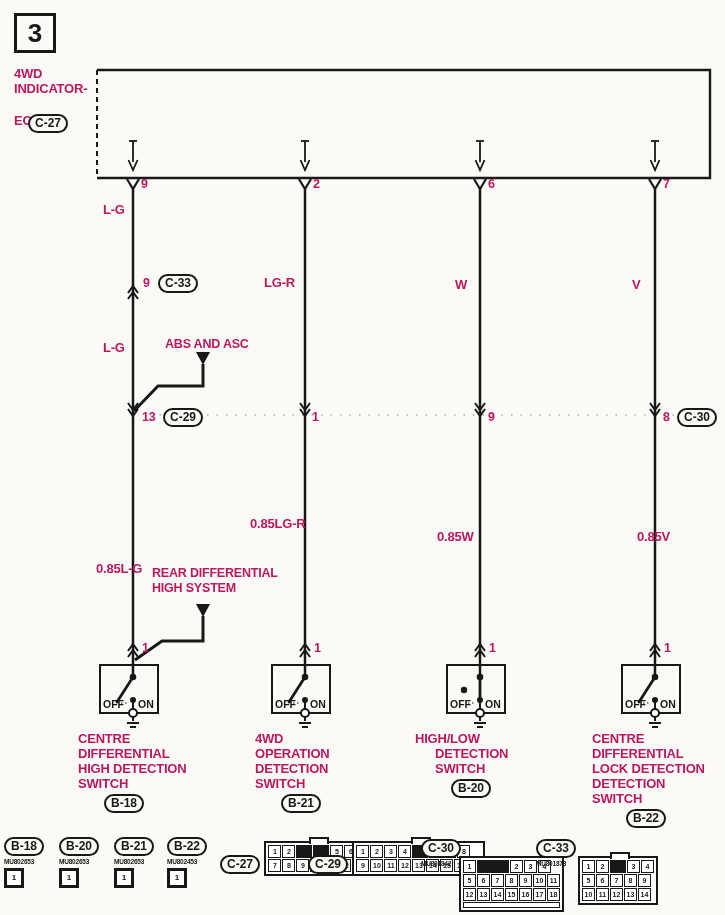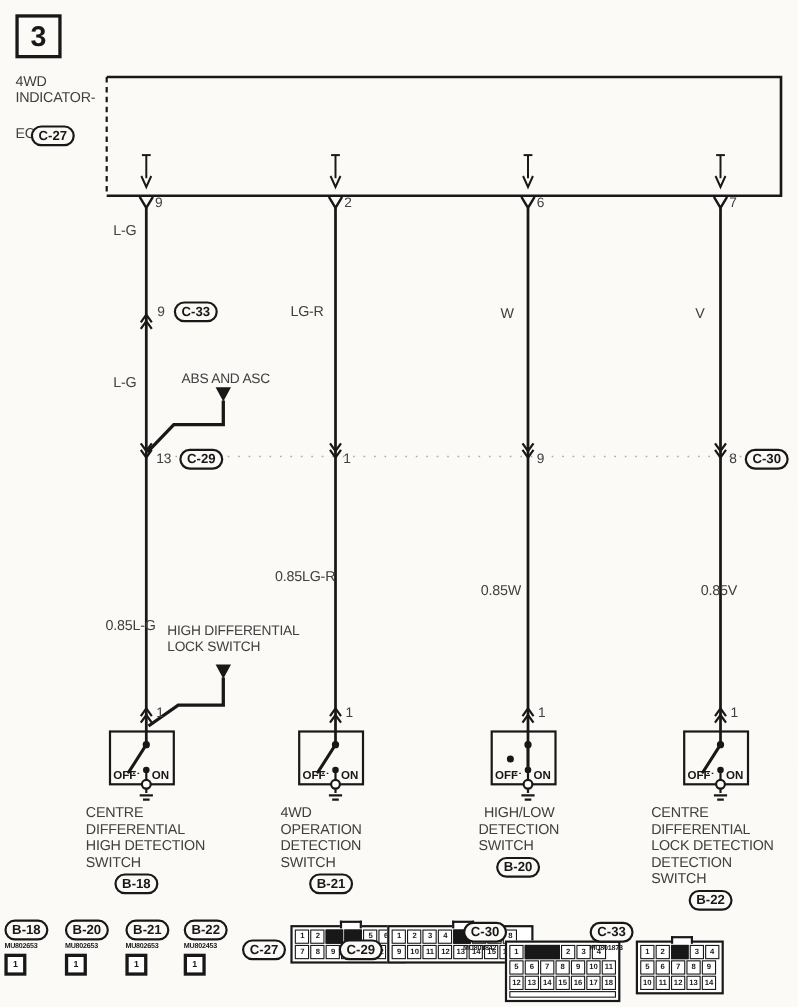--- a/index.html
+++ b/index.html
@@ -4,22 +4,22 @@
 <style>
   html,body{margin:0;padding:0;}
   #stage{
     position:relative; width:725px; height:915px;
     background:#fbfaf7; color:#181818;
     font-family:"Liberation Sans", sans-serif;
     overflow:hidden;
   }
   svg{position:absolute;left:0;top:0;}
   .lbl{
-    position:absolute; font-weight:400; font-size:13px; line-height:14px;
-    letter-spacing:-0.2px; white-space:nowrap; color:#404040;text-align:center;
+    position:absolute; font-weight:700; font-size:13px; line-height:14px;
+    letter-spacing:-0.2px; white-space:nowrap; color:#be185d;text-align:center;
   }
   .sm{font-size:12.5px;}
   .pin{font-size:12.5px;}
   .oval{
     position:absolute; display:inline-block; border:2px solid #181818;
     border-radius:10px; padding:0 5px; font-weight:700; font-size:12px;
     line-height:15px; background:#fbfaf7; white-space:nowrap;
   }
   .oval:empty{display:none;}
   .fig{
@@ -246,41 +246,41 @@
   <div class="lbl pin" style="left:312px;top:410px">1</div>
   <div class="lbl pin" style="left:488px;top:410px">9</div>
   <div class="lbl pin" style="left:663px;top:410px">8</div>
   <div class="oval" style="left:677px;top:408px">C-30</div>
 
   <div class="lbl" style="left:96px;top:562px">0.85L-G</div>
   <div class="lbl" style="left:250px;top:517px">0.85LG-R</div>
   <div class="lbl" style="left:437px;top:530px">0.85W</div>
   <div class="lbl" style="left:637px;top:530px">0.85V</div>
 
-  <div class="lbl sm" style="left:152px;top:566px">HIGH DIFFERENTIAL</div>
-  <div class="lbl sm" style="left:152px;top:581px">LOCK SWITCH</div>
+  <div class="lbl sm" style="left:152px;top:566px">REAR DIFFERENTIAL</div>
+  <div class="lbl sm" style="left:152px;top:581px">HIGH SYSTEM</div>
 
   <div class="lbl pin" style="left:142px;top:641px">1</div>
   <div class="lbl pin" style="left:314px;top:641px">1</div>
   <div class="lbl pin" style="left:489px;top:641px">1</div>
   <div class="lbl pin" style="left:664px;top:641px">1</div>
 
   <div class="lbl" style="left:78px;top:732px">CENTRE</div>
   <div class="lbl" style="left:78px;top:747px">DIFFERENTIAL</div>
   <div class="lbl" style="left:78px;top:762px">HIGH DETECTION</div>
   <div class="lbl" style="left:78px;top:777px">SWITCH</div>
   <div class="oval" style="left:104px;top:794px">B-18</div>
 
   <div class="lbl" style="left:255px;top:732px">4WD</div>
   <div class="lbl" style="left:255px;top:747px">OPERATION</div>
   <div class="lbl" style="left:255px;top:762px">DETECTION</div>
   <div class="lbl" style="left:255px;top:777px">SWITCH</div>
   <div class="oval" style="left:281px;top:794px">B-21</div>
 
-  <div class="lbl" style="left:440px;top:732px">HIGH/LOW</div>
+  <div class="lbl" style="left:415px;top:732px">HIGH/LOW</div>
   <div class="lbl" style="left:435px;top:747px">DETECTION</div>
   <div class="lbl" style="left:435px;top:762px">SWITCH</div>
   <div class="oval" style="left:451px;top:779px">B-20</div>
 
   <div class="lbl" style="left:592px;top:732px">CENTRE</div>
   <div class="lbl" style="left:592px;top:747px">DIFFERENTIAL</div>
   <div class="lbl" style="left:592px;top:762px">LOCK DETECTION</div>
   <div class="lbl" style="left:592px;top:777px">DETECTION</div>
   <div class="lbl" style="left:592px;top:792px">SWITCH</div>
   <div class="oval" style="left:626px;top:809px">B-22</div>

